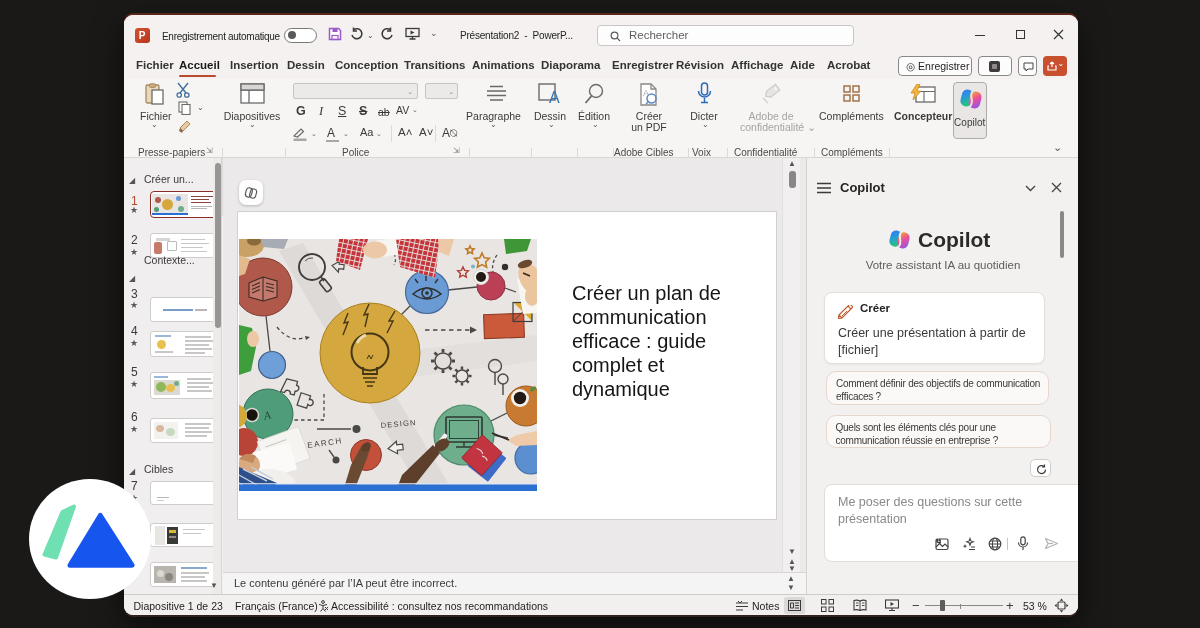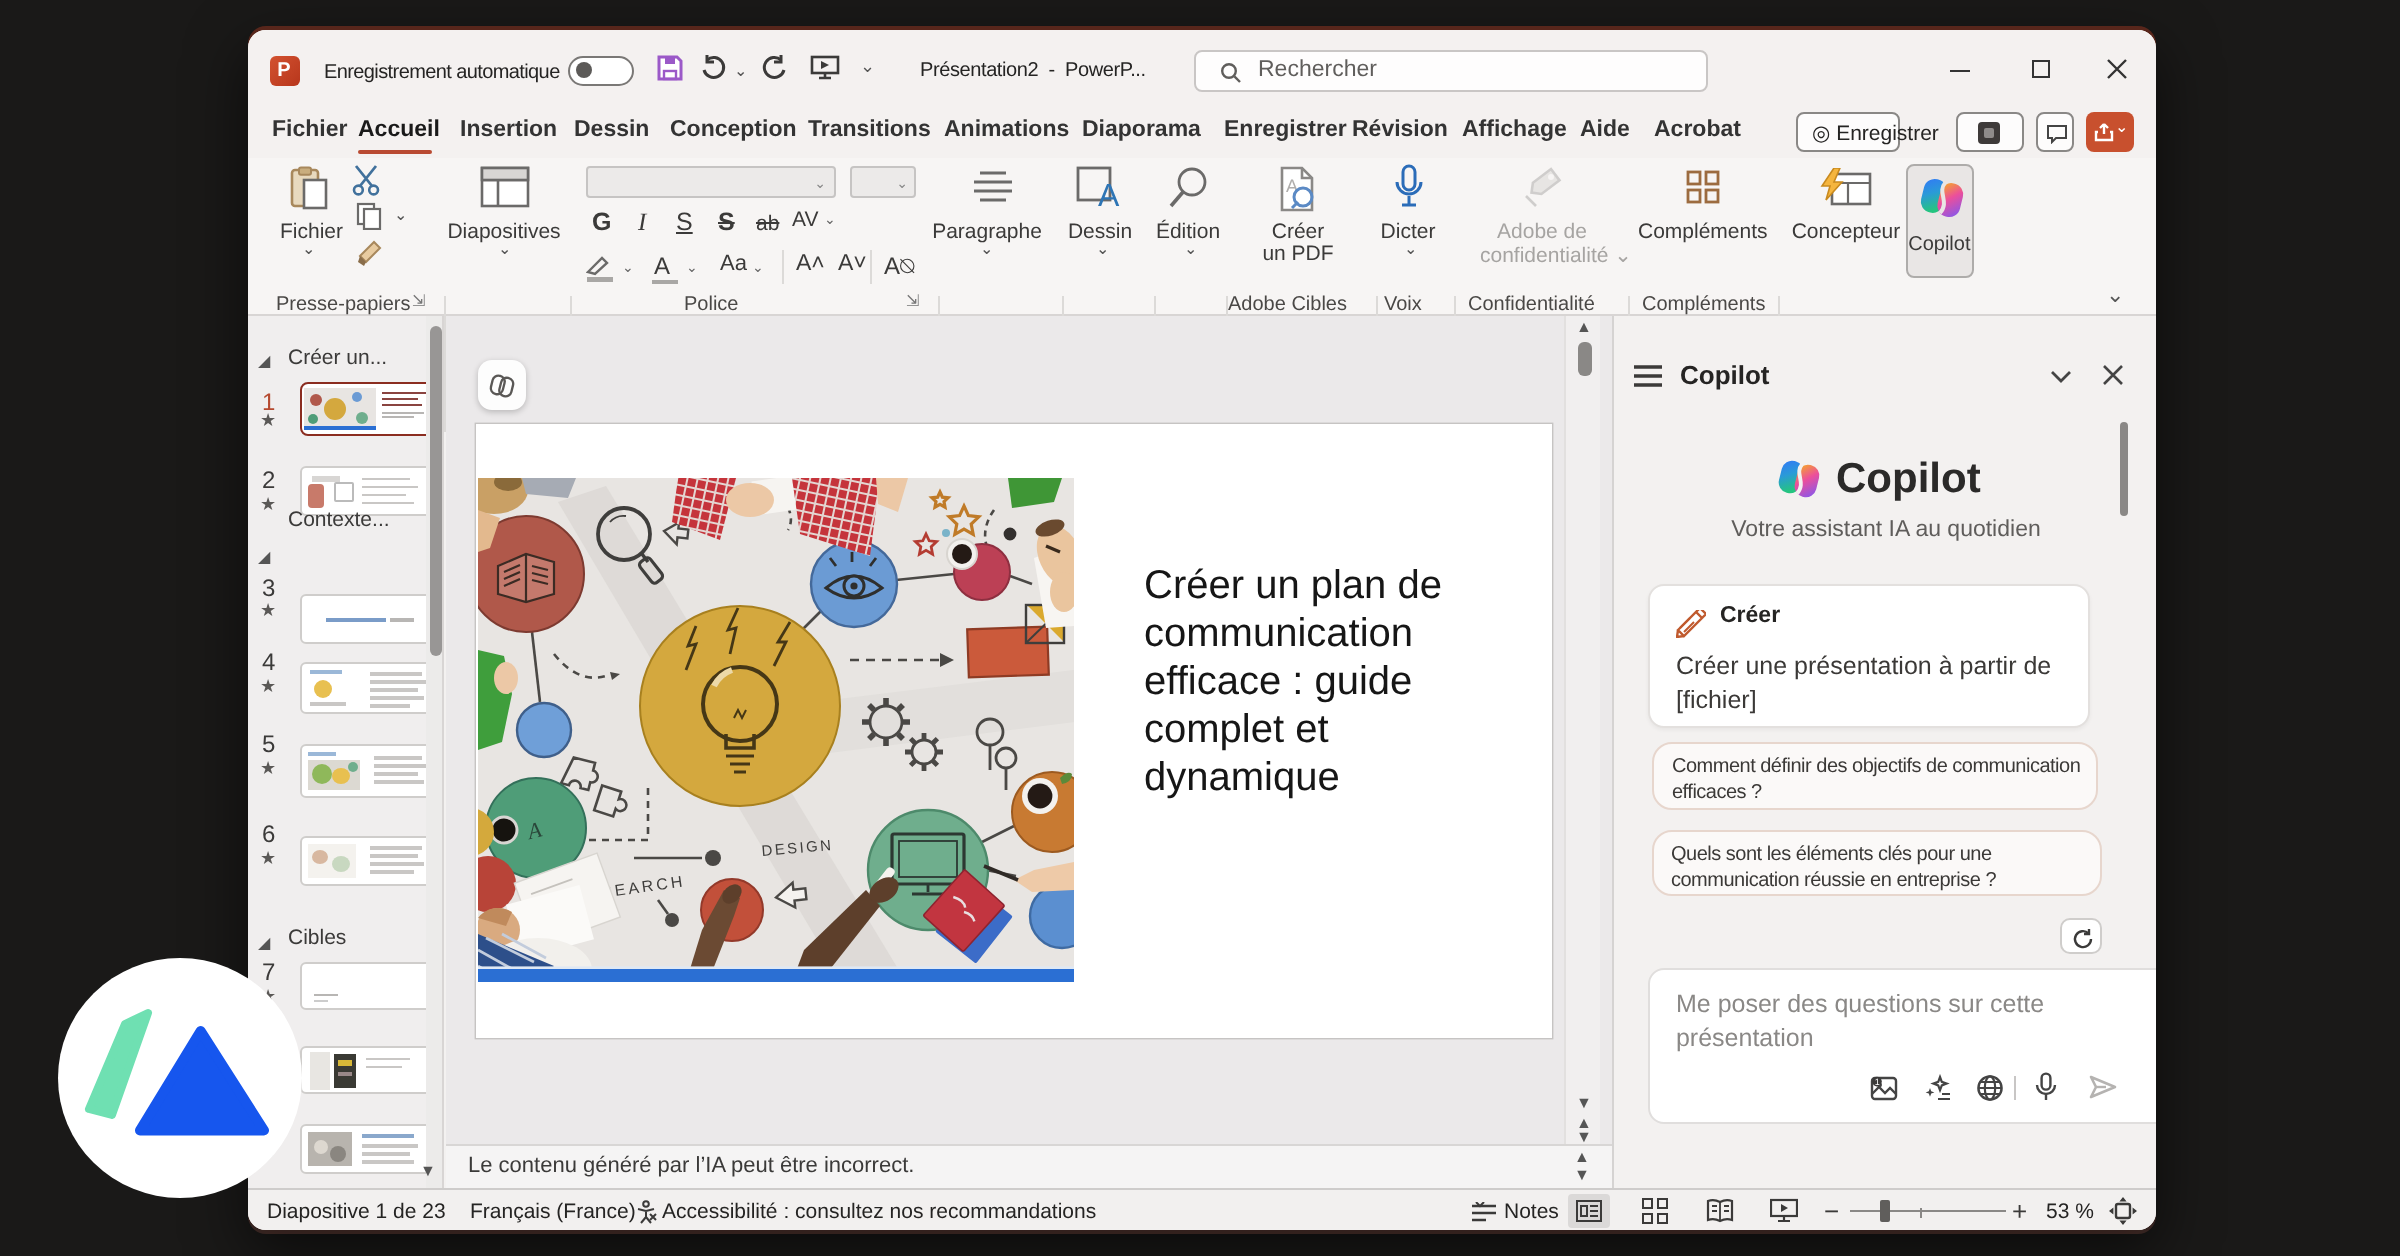--- a/index.html
+++ b/index.html
@@ -73,21 +73,21 @@
     <div class="tab txt" style="left:163px;top:6px;">Dessin</div>
     <div class="tab txt" style="left:211px;top:6px;">Conception</div>
     <div class="tab txt" style="left:280px;top:6px;">Transitions</div>
     <div class="tab txt" style="left:348px;top:6px;">Animations</div>
     <div class="tab txt" style="left:417px;top:6px;">Diaporama</div>
     <div class="tab txt" style="left:488px;top:6px;">Enregistrer</div>
     <div class="tab txt" style="left:552px;top:6px;">Révision</div>
     <div class="tab txt" style="left:607px;top:6px;">Affichage</div>
     <div class="tab txt" style="left:666px;top:6px;">Aide</div>
     <div class="tab txt" style="left:703px;top:6px;">Acrobat</div>
-    <div class="abs" style="left:774px;top:3px;width:52px;height:20px;border:1px solid #8a8886;border-radius:4px;background:#fdfcfc;">
+    <div class="abs" style="left:774px;top:3px;width:74px;height:20px;border:1px solid #8a8886;border-radius:4px;background:#fdfcfc;">
       <div class="txt" style="left:7px;top:3px;font-size:10.5px;color:#252423;">◎&nbsp;Enregistrer</div>
     </div>
     <div class="abs" style="left:854px;top:3px;width:34px;height:20px;border:1px solid #8a8886;border-radius:4px;background:#fdfcfc;">
       <div class="abs" style="left:10px;top:4px;width:11px;height:11px;border-radius:2px;background:#3e3a39;"></div>
       <div class="abs" style="left:13px;top:7px;width:5px;height:5px;border-radius:1px;background:#8f8b8a;"></div>
     </div>
     <div class="abs" style="left:894px;top:3px;width:19px;height:20px;border:1px solid #8a8886;border-radius:4px;background:#fdfcfc;">
       <svg class="abs" style="left:4px;top:5px;" width="11" height="10" viewBox="0 0 11 10">
           <path d="M1 1 h9 v6 h-5 l-2 2 v-2 h-2 z" fill="none" stroke="#444" stroke-width="1"></path>
         </svg>
@@ -222,21 +222,21 @@
         <rect x="10" y="10" width="6" height="6" fill="none" stroke="#9c6b3f" stroke-width="1.4"></rect>
       </svg>
     <div class="ricon-txt" style="left:695px;top:31px;width:64px;">Compléments</div>
     <div class="glabel" style="left:697px;top:67.5px;">Compléments</div>
     <div class="gdiv" style="left:765px;"></div>
     <svg class="abs" style="left:786px;top:5px;" width="26" height="21" viewBox="0 0 26 21">
         <rect x="6" y="3" width="19" height="15" fill="#fff" stroke="#6b6a69" stroke-width="1.3"></rect>
         <path d="M6 7.5 h19 M14 7.5 v10.5" stroke="#6b6a69" stroke-width="1.1"></path>
         <path d="M7 0 L1 9 h4 L3 16 l8 -9 h-4 l3 -7 z" fill="#f5b53e" stroke="#c98a1e" stroke-width="0.8"></path>
       </svg>
-    <div class="ricon-txt" style="left:770px;top:31px;width:58px;">Concepteur</div>
+    <div class="ricon-txt" style="left:770px;top:31px;width:58px;font-weight:bold;">Concepteur</div>
     <div class="abs" style="left:828.7px;top:2.6px;width:34px;height:57.6px;background:#e9e6e5;border:1px solid #aeacaa;border-radius:4px;">
       <svg class="abs" style="left:5px;top:4px;" width="24" height="24" viewBox="0 0 24 24">
         <defs>
           <linearGradient id="cpl" x1="0" y1="0" x2="0.4" y2="1">
               <stop offset="0" stop-color="#3277f8"></stop>
               <stop offset="0.5" stop-color="#2a9ad8"></stop>
               <stop offset="1" stop-color="#25c480"></stop>
             </linearGradient>
           <linearGradient id="cpr" x1="0.2" y1="0" x2="0.8" y2="1">
               <stop offset="0" stop-color="#f5a42c"></stop>

